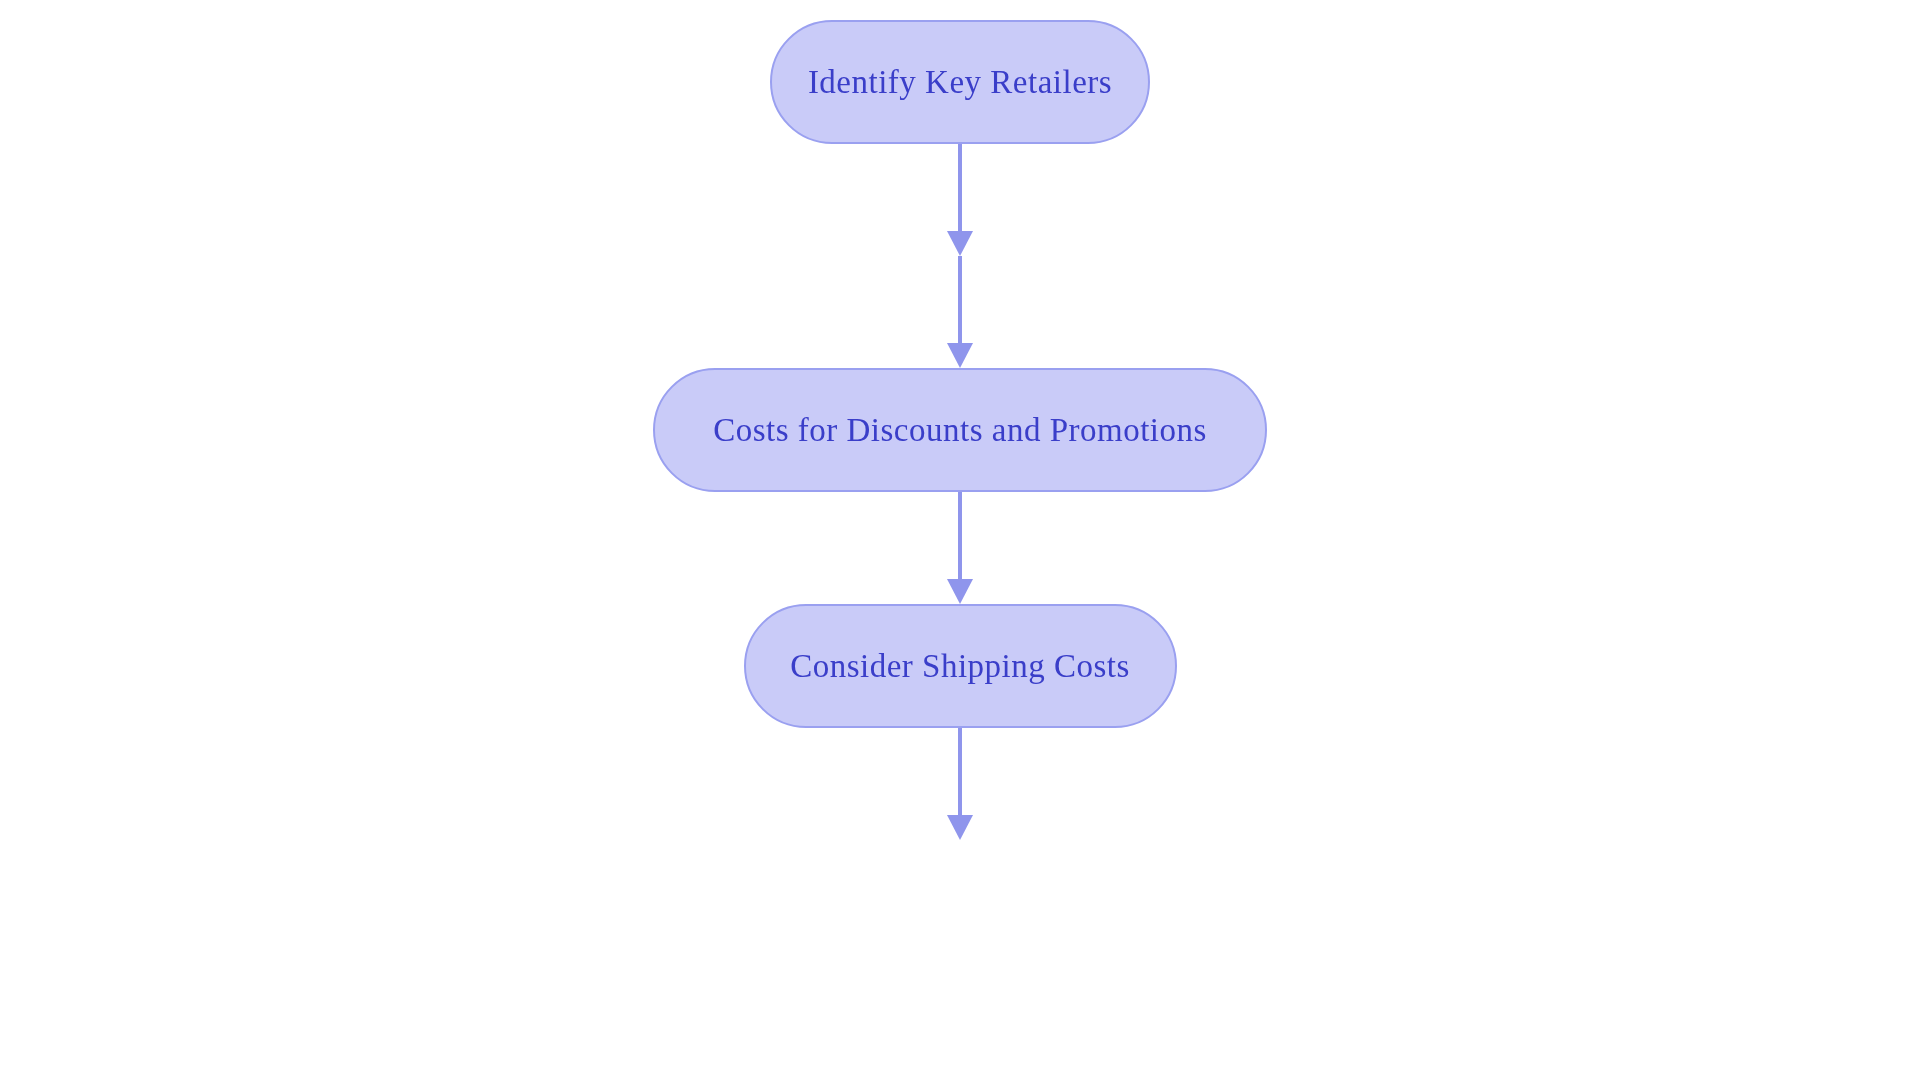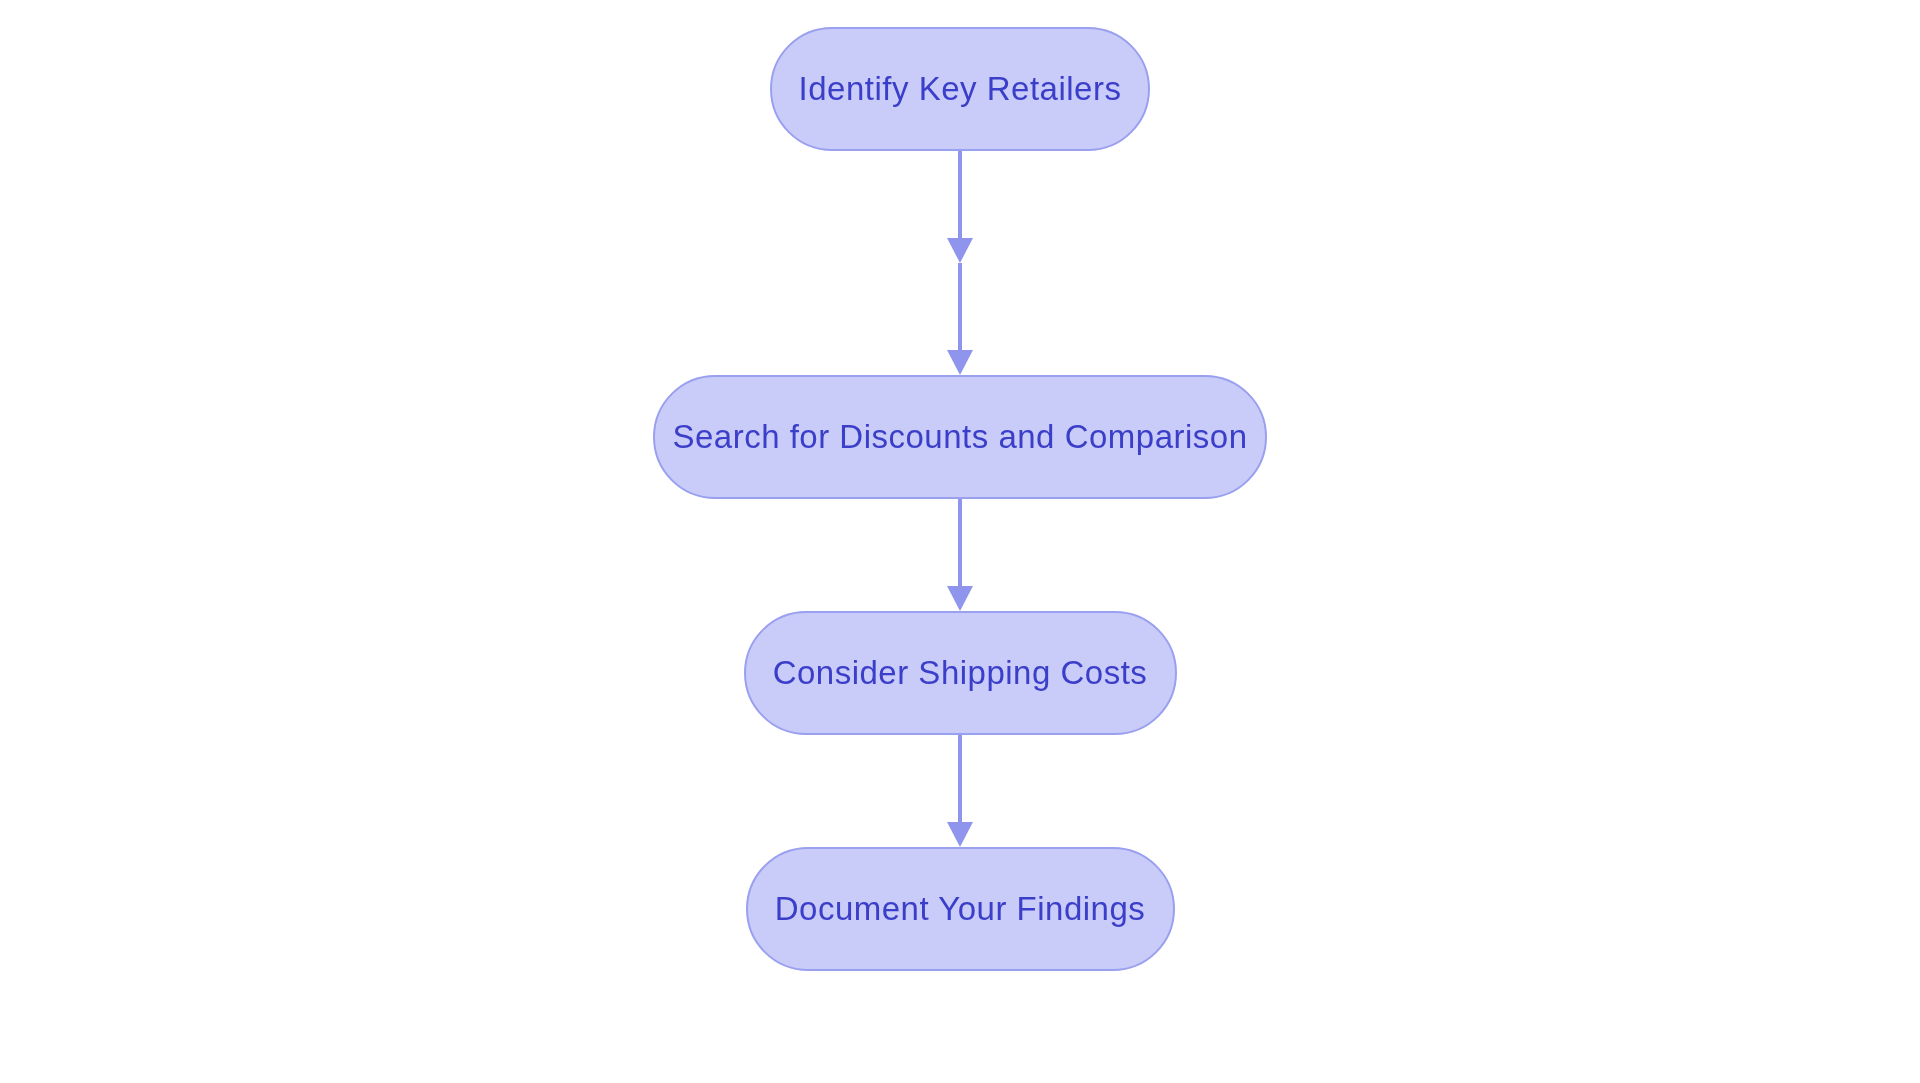--- a/index.html
+++ b/index.html
@@ -9,23 +9,24 @@
     font-family: "Liberation Sans", sans-serif;
   }
   .canvas {
     position: relative;
     width: 1920px;
     height: 1083px;
     background: #ffffff;
     display: flex;
     flex-direction: column;
     align-items: center;
-    padding-top: 27px;
+    padding-top: 20px;
     box-sizing: border-box;
     overflow: hidden;
+    font-family: Liberation Serif, serif;
   }
   .node {
     height: 124px;
     border-radius: 62px;
     background: #c9cbf8;
     border: 2px solid #9aa0f0;
     display: flex;
     align-items: center;
     justify-content: center;
     box-sizing: border-box;
@@ -77,34 +78,31 @@
     <div class="head"></div>
   </div>
 
 
   <div class="arrow">
     <div class="shaft"></div>
     <div class="head"></div>
   </div>
 
   <div class="node n3">
-    <span class="node-label">Search for Discounts and Comparison</span>
+    <span class="node-label">Costs for Discounts and Promotions</span>
   </div>
 
   <div class="arrow">
     <div class="shaft"></div>
     <div class="head"></div>
   </div>
 
   <div class="node n4">
     <span class="node-label">Consider Shipping Costs</span>
   </div>
 
   <div class="arrow">
     <div class="shaft"></div>
     <div class="head"></div>
   </div>
 
-  <div class="node n5">
-    <span class="node-label">Document Your Findings</span>
-  </div>
 
 </div>
 
 </body></html>

